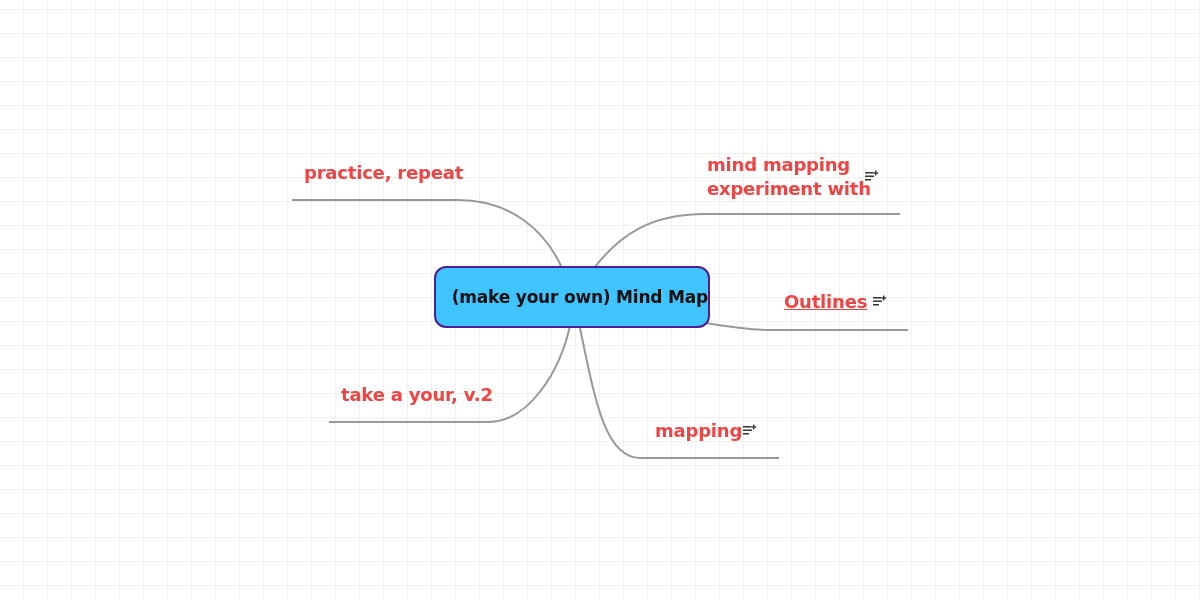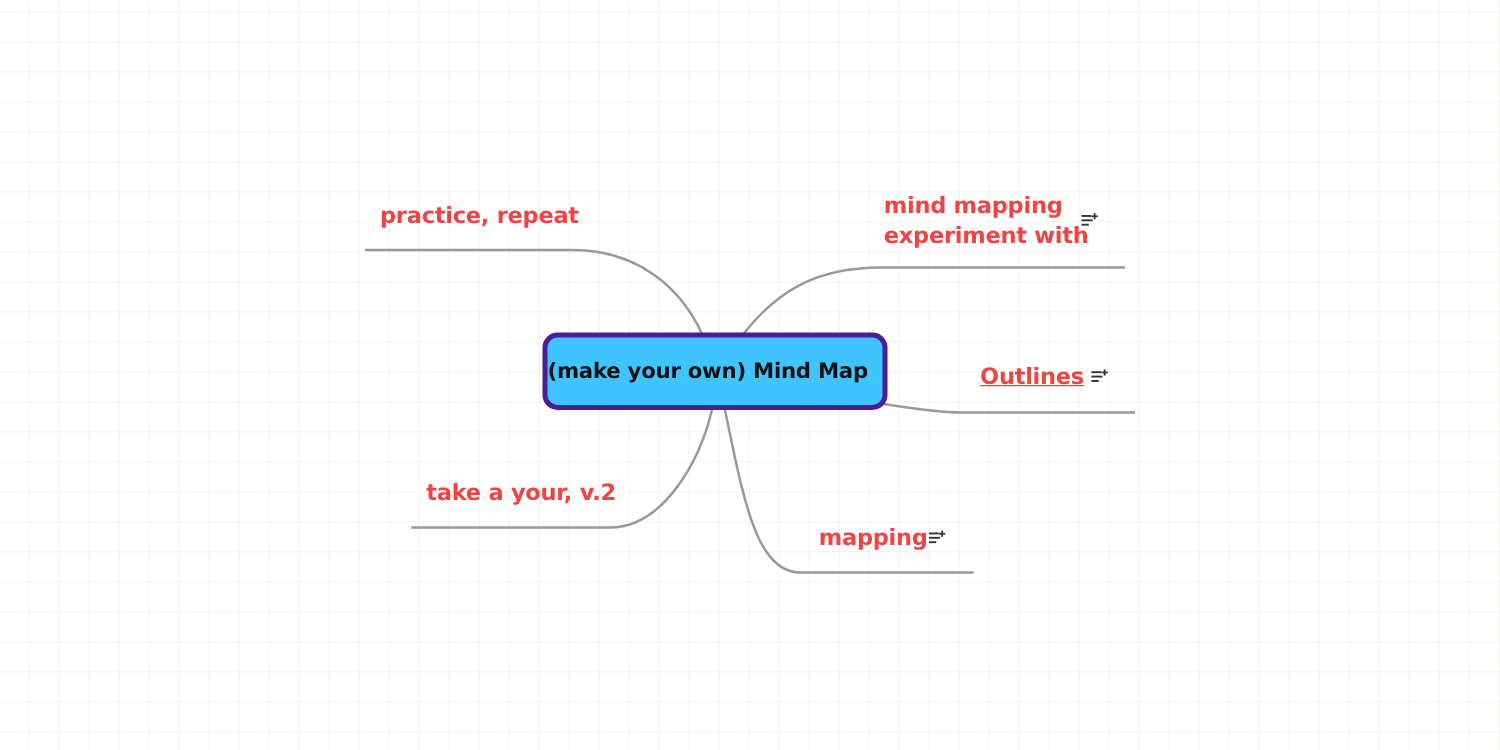--- a/index.html
+++ b/index.html
@@ -18,22 +18,22 @@
   .topic {
     position: absolute; font-weight: bold; font-size: 18px; color: #ef4444;
     line-height: 24px; white-space: nowrap; letter-spacing: -0.2px;
   }
   .note-icon {
     position: absolute; width: 14px; height: 12px;
   }
   .central {
     position: absolute; left: 434px; top: 266px; width: 276px; height: 62px;
     box-sizing: border-box;
-    background: #40c4ff; border: 4px solid #4c1d95; border-radius: 12px;
-    display: flex; align-items: center; justify-content: flex-start;
+    background: #40c4ff; border: 2px solid #4c1d95; border-radius: 12px;
+    display: flex; align-items: center; justify-content: flex-end;
     font-weight: bold; font-size: 17px; color: #111111; letter-spacing: -0.2px;
   }
 </style>
 </head>
 <body>
 
 <svg id="canvas" viewBox="0 0 1200 600">
   <path class="connector" d="M292,200 L458,200 C510,200 545,230 562,268"></path>
   <path class="connector" d="M329,422 L488,422 C530,422 560,370 570,326"></path>
   <path class="connector" d="M594,268 C620,235 650,214 705,214 L900,214"></path>

